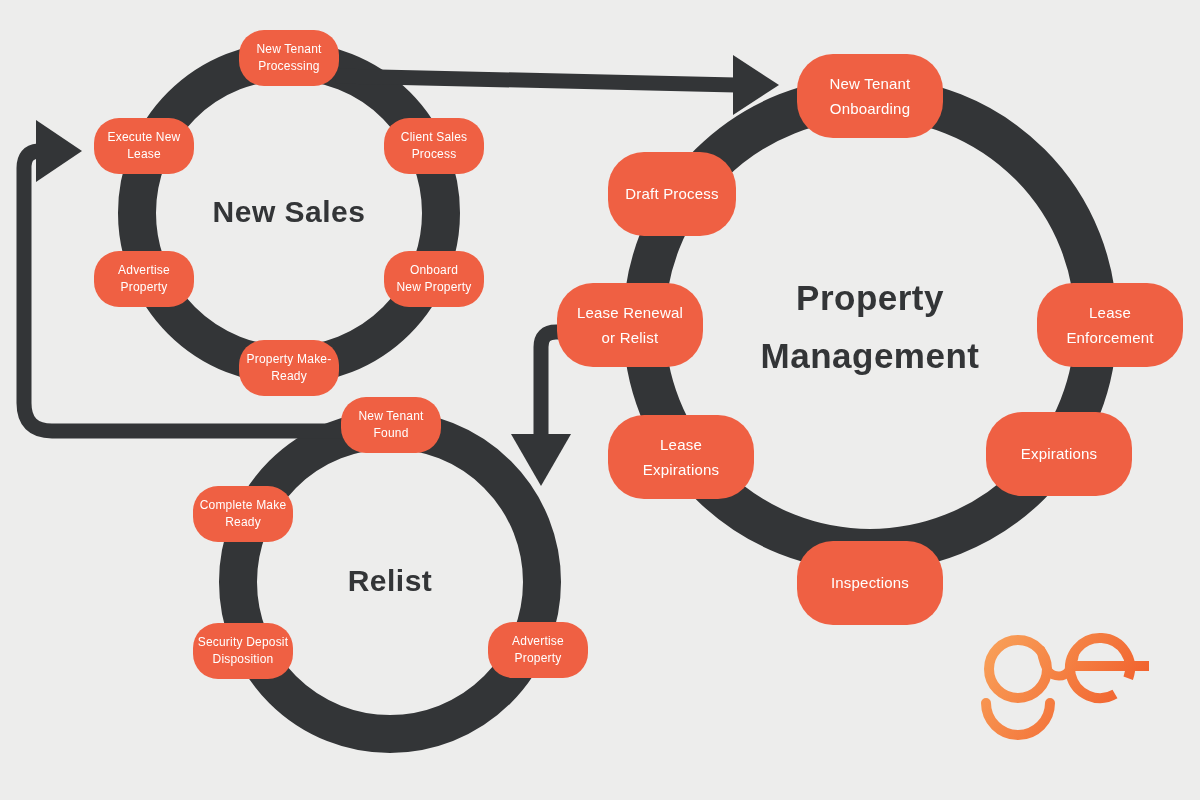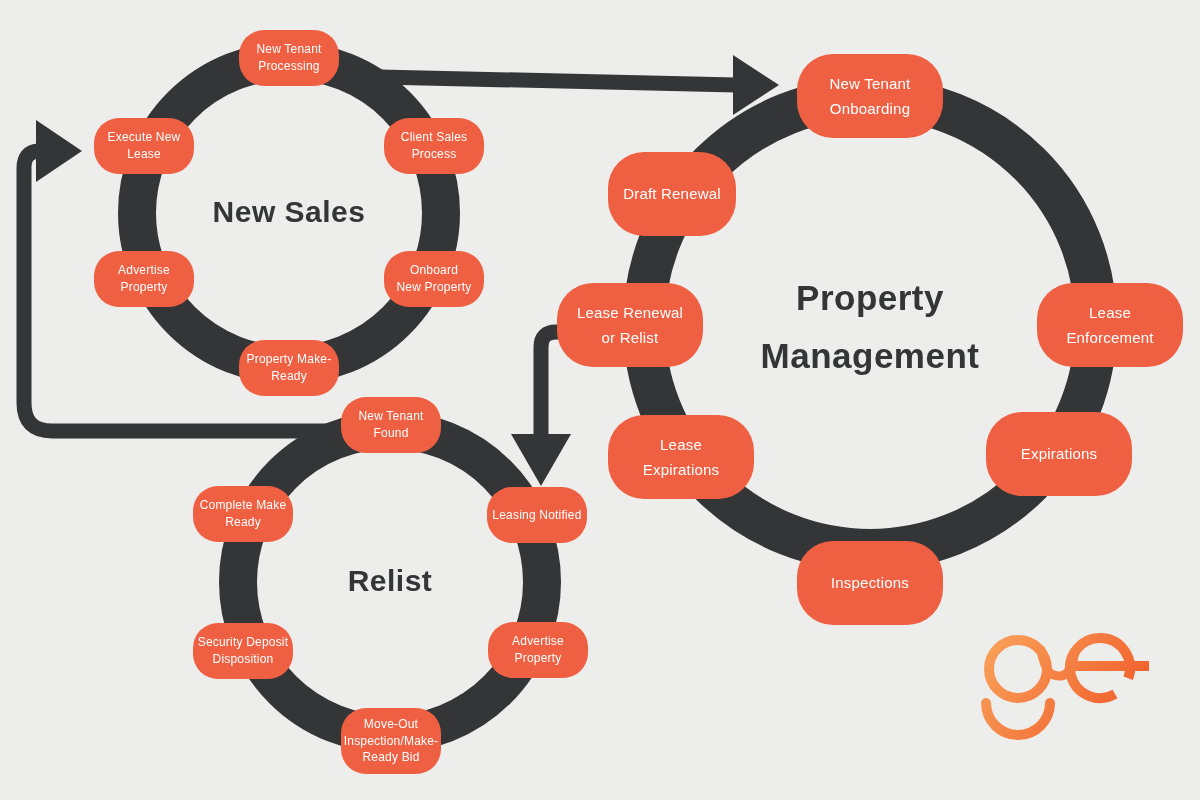--- a/index.html
+++ b/index.html
@@ -97,39 +97,35 @@
   <div class="node node-sm" style="left:289px;top:368px">Property Make-
 Ready</div>
   <div class="node node-sm" style="left:144px;top:279px">Advertise
 Property</div>
   <div class="node node-sm" style="left:144px;top:146px">Execute New
 Lease</div>
   <div class="circle-title title-sm" style="left:289px;top:212px">New Sales</div>
 
   <div class="node node-sm" style="left:391px;top:425px">New Tenant
 Found</div>
-  <div class="node node-sm" style="left:537px;top:515px">Leasing Notified</div>
   <div class="node node-sm" style="left:538px;top:650px">Advertise
 Property</div>
-  <div class="node node-sm tall" style="left:391px;top:741px">Move-Out
-Inspection/Make-
-Ready Bid</div>
   <div class="node node-sm" style="left:243px;top:651px">Security Deposit
 Disposition</div>
   <div class="node node-sm" style="left:243px;top:514px">Complete Make
 Ready</div>
   <div class="circle-title title-sm" style="left:390px;top:581px">Relist</div>
 
   <div class="node node-lg" style="left:870px;top:96px">New Tenant
 Onboarding</div>
   <div class="node node-lg" style="left:1110px;top:325px">Lease
 Enforcement</div>
   <div class="node node-lg" style="left:1059px;top:454px">Expirations</div>
   <div class="node node-lg" style="left:870px;top:583px">Inspections</div>
   <div class="node node-lg" style="left:681px;top:457px">Lease
 Expirations</div>
   <div class="node node-lg" style="left:630px;top:325px">Lease Renewal
 or Relist</div>
-  <div class="node node-lg" style="left:672px;top:194px;width:128px">Draft Renewal</div>
+  <div class="node node-lg" style="left:672px;top:194px;width:128px">Draft Process</div>
   <div class="circle-title title-lg" style="left:870px;top:327px">Property
 Management</div>
 
 </div>
 
 </body></html>

